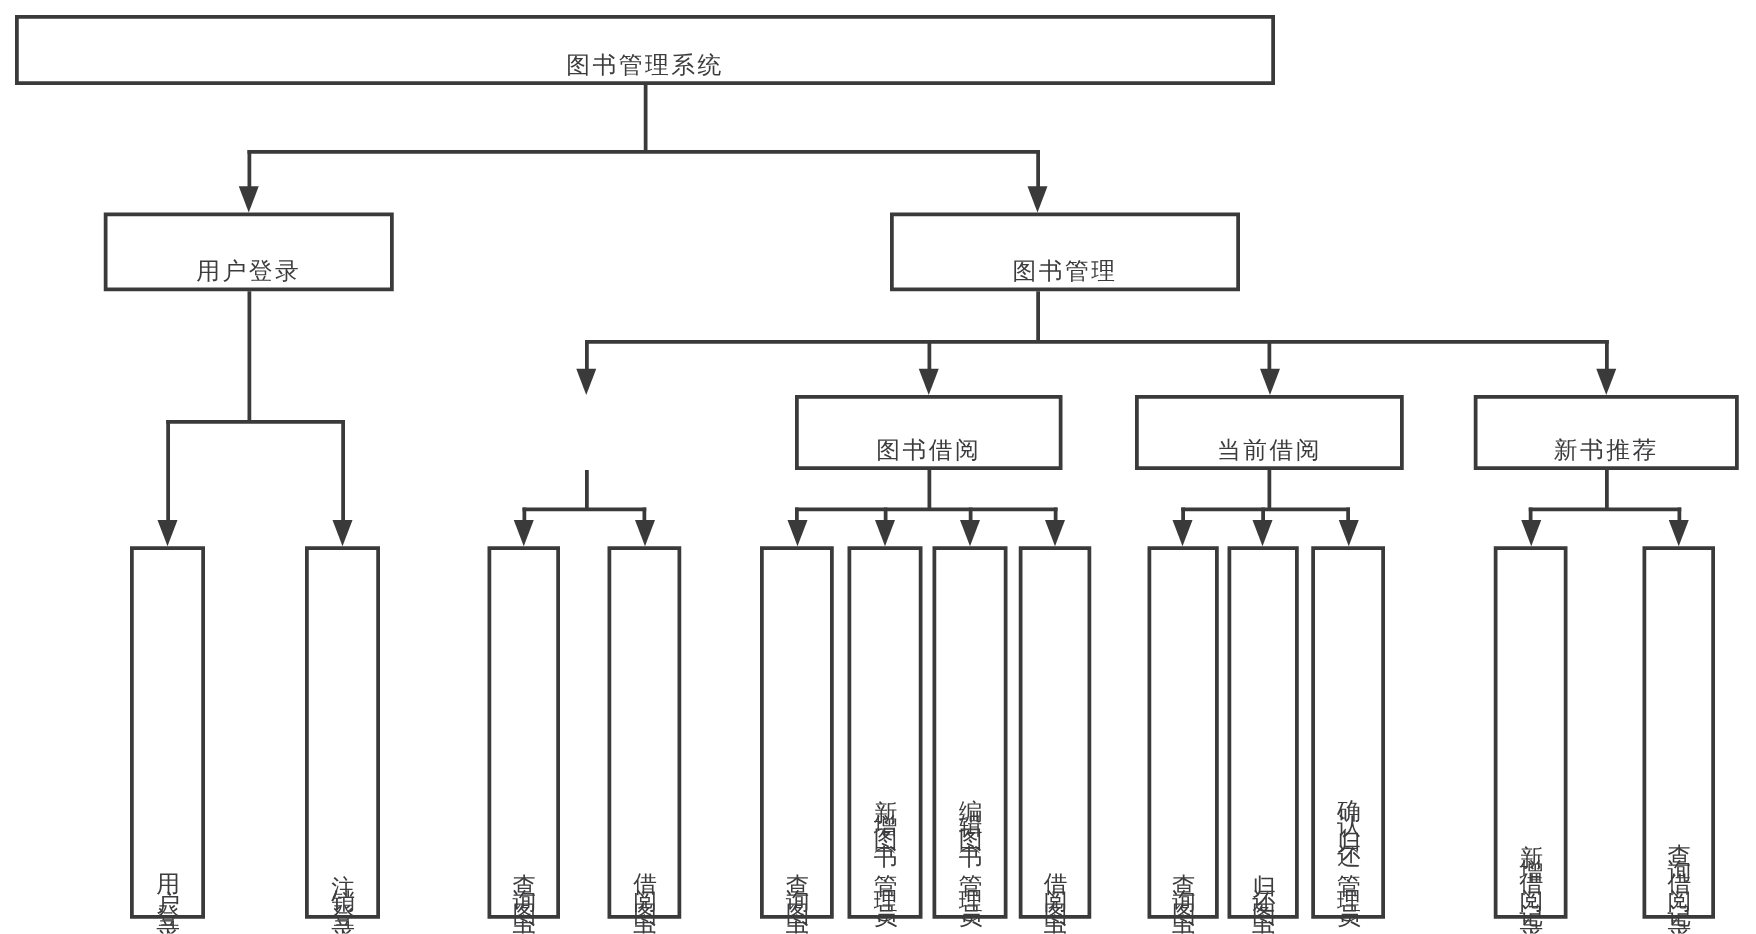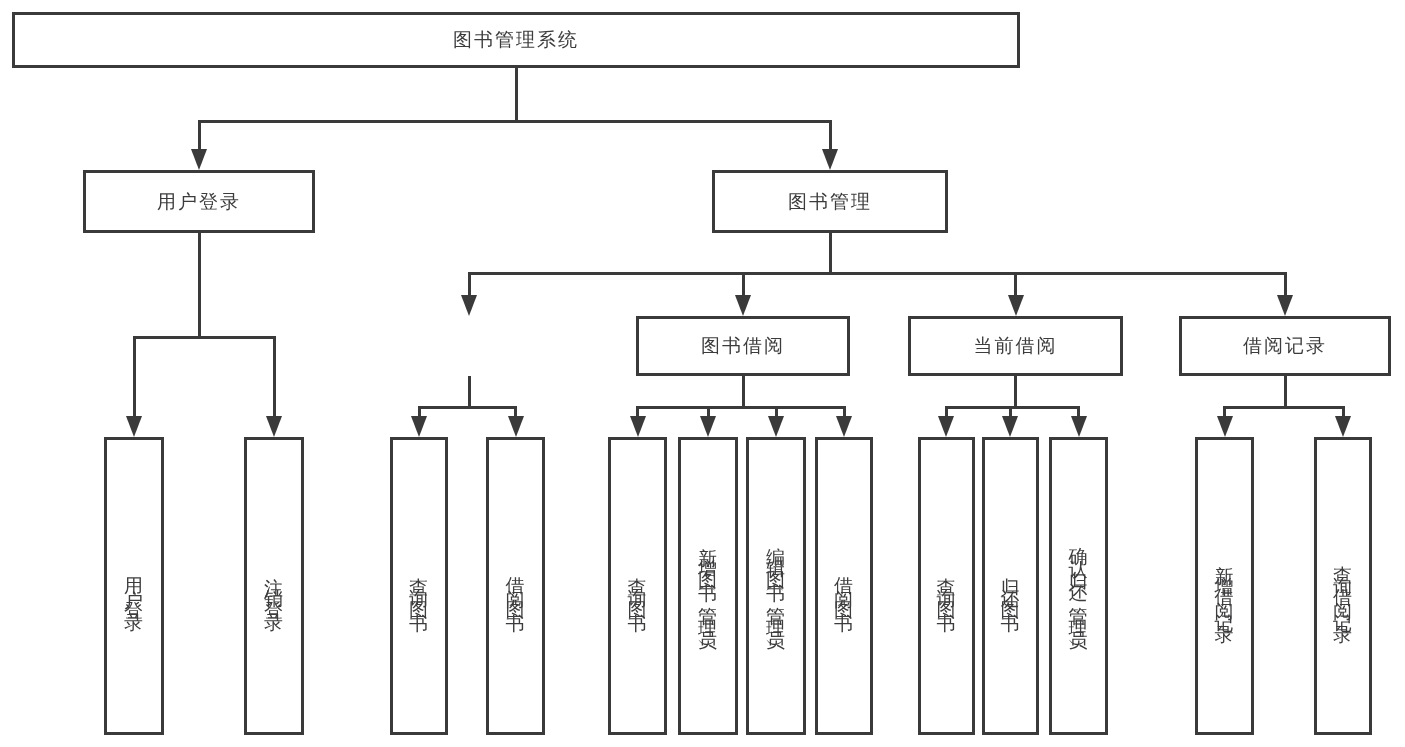--- a/index.html
+++ b/index.html
@@ -2,21 +2,21 @@
 <html><head>
 <meta charset="utf-8">
 <style>
   html,body{margin:0;padding:0;background:#fff;}
   .stage{
     position:relative;width:1405px;height:747px;background:#ffffff;
     overflow:hidden;font-family:"Liberation Sans","DejaVu Sans",sans-serif;
   }
   .box{
     position:absolute;box-sizing:border-box;border:3px solid #3a3a3a;
-    background:#ffffff;display:flex;align-items:center;justify-content:center;
+    background:#ffffff;display:flex;align-items:flex-end;justify-content:center;
     color:#3c3c3e;
     font-family:Liberation Serif, serif;
   }
   .hlabel{font-size:19px;letter-spacing:2px;white-space:nowrap;}
   .vtext{
     writing-mode:vertical-rl;text-orientation:mixed;
     font-size:19px;letter-spacing:12px;line-height:1;white-space:nowrap;
   }
   .hline,.vline{position:absolute;background:#3a3a3a;}
   .hline{height:3px;}
@@ -38,32 +38,32 @@
 
 <div class="stage">
 
   <div class="box hlabel" style="left:12px;top:12px;width:1008px;height:56px">
     <span>图书管理系统</span>
   </div>
 
   <div class="box hlabel" style="left:83px;top:170px;width:232px;height:63px">
     <span>用户登录</span>
   </div>
-  <div class="box hlabel" style="left:712px;top:170px;width:236px;height:63px">
+  <div class="box hlabel" style="left:712px;top:170px;width:280px;height:63px">
     <span>图书管理</span>
   </div>
 
   <div class="box hlabel" style="left:636px;top:316px;width:214px;height:60px">
     <span>图书借阅</span>
   </div>
   <div class="box hlabel" style="left:908px;top:316px;width:215px;height:60px">
     <span>当前借阅</span>
   </div>
   <div class="box hlabel" style="left:1179px;top:316px;width:212px;height:60px">
-    <span>借阅记录</span>
+    <span>新书推荐</span>
   </div>
 
   <div class="box" style="left:104px;top:437px;width:60px;height:298px">
     <span class="vtext">用户登录</span>
   </div>
   <div class="box" style="left:244px;top:437px;width:60px;height:298px">
     <span class="vtext">注销登录</span>
   </div>
 
   <div class="box" style="left:390px;top:437px;width:58px;height:298px">

